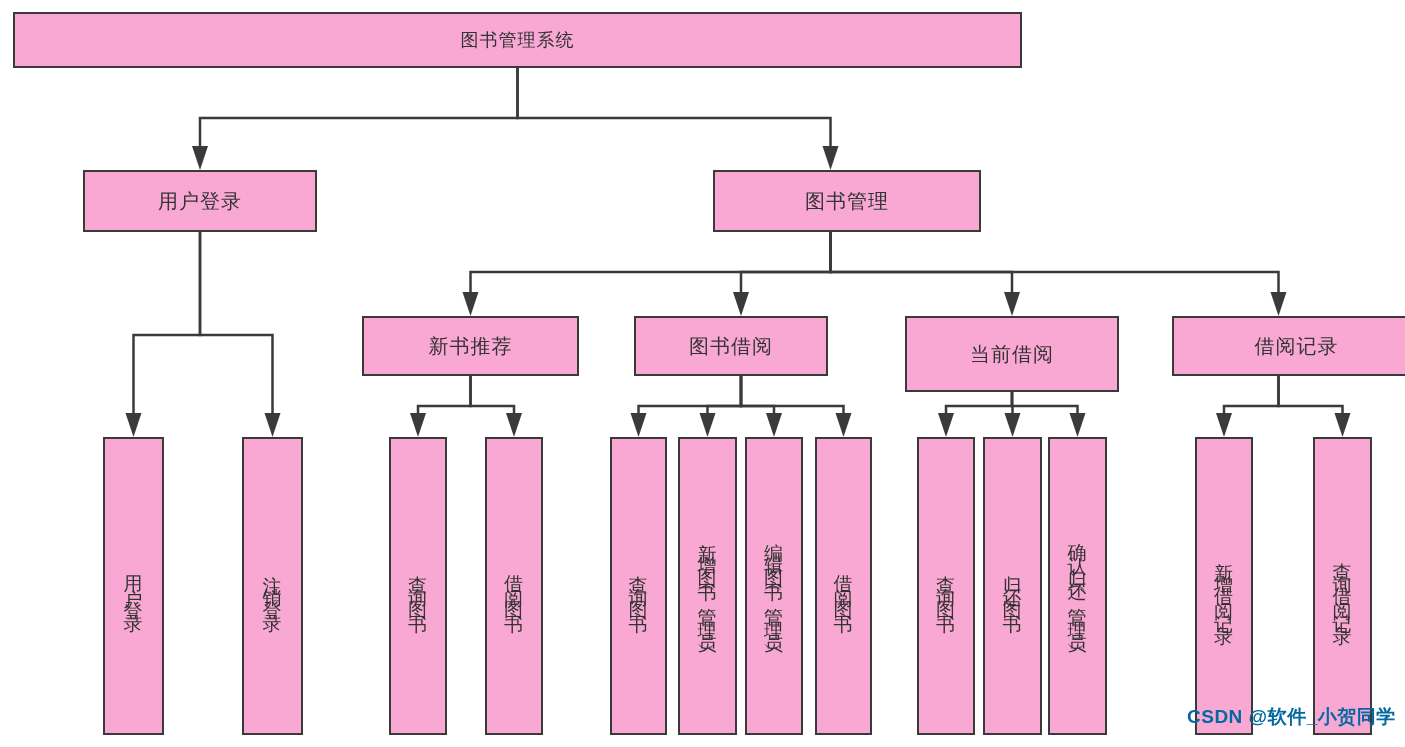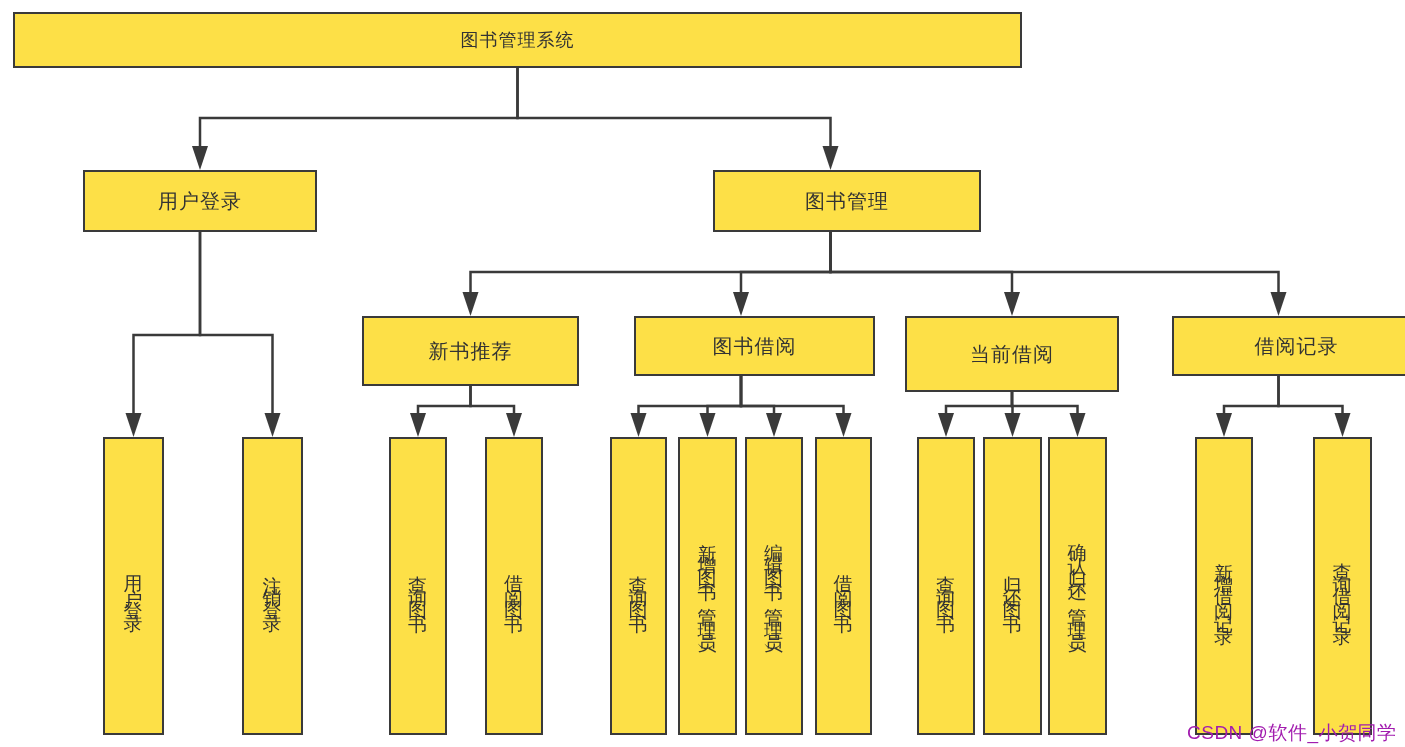--- a/index.html
+++ b/index.html
@@ -8,45 +8,46 @@
     width:1405px;height:747px;
     background:#ffffff;
     font-family:"Liberation Sans","DejaVu Sans",sans-serif;
     overflow:hidden;
   }
   #connectors{position:absolute;left:0;top:0;width:1405px;height:747px;}
   .node{
     position:absolute;
     box-sizing:border-box;
     border:2.5px solid #3a3a3a;
-    background:#fde047;
+    background:#f9a8d4;
     color:#333333;
     display:flex;
     align-items:center;
     justify-content:center;
     text-align:center;
   }
   .node.horizontal span{
     letter-spacing:1px;
     white-space:nowrap;
   }
   .node.vertical span{
     writing-mode:vertical-rl;
     letter-spacing:13px;
     line-height:1;
     white-space:nowrap;
   }
   #watermark{
     position:absolute;
-    left:1187px;top:720px;
+    left:1187px;top:704px;
     font-size:19px;
-    color:#a21caf;
+    color:#0369a1;
     letter-spacing:0.5px;
     white-space:nowrap;
     z-index:5;
+    font-weight:bold;
   }
 </style>
 </head>
 <body>
 
 <div id="stage">
   <svg id="connectors" viewBox="0 0 1405 747" xmlns="http://www.w3.org/2000/svg">
       <path d="M517.5 68 V118 H200 V148" fill="none" stroke="#3a3a3a" stroke-width="2.5"></path>
       <path d="M192 146 L208 146 L200 170 Z" fill="#3a3a3a"></path>
       <path d="M517.5 68 V118 H830.5 V148" fill="none" stroke="#3a3a3a" stroke-width="2.5"></path>
@@ -89,24 +90,24 @@
   <div id="nodes">
       <div class="node horizontal" style="left: 13px; top: 12px; width: 1009px; height: 56px; font-size: 18px; border-color: rgb(58, 58, 58); color: rgb(51, 51, 51);">
         <span>图书管理系统</span>
       </div>
       <div class="node horizontal" style="left: 83px; top: 170px; width: 234px; height: 62px; font-size: 20px; border-color: rgb(58, 58, 58); color: rgb(51, 51, 51);">
         <span>用户登录</span>
       </div>
       <div class="node horizontal" style="left: 713px; top: 170px; width: 268px; height: 62px; font-size: 20px; border-color: rgb(58, 58, 58); color: rgb(51, 51, 51);">
         <span>图书管理</span>
       </div>
-      <div class="node horizontal" style="left: 362px; top: 316px; width: 217px; height: 70px; font-size: 20px; border-color: rgb(58, 58, 58); color: rgb(51, 51, 51); text-align: right;">
+      <div class="node horizontal" style="left: 362px; top: 316px; width: 217px; height: 60px; font-size: 20px; border-color: rgb(58, 58, 58); color: rgb(51, 51, 51); text-align: right;">
         <span>新书推荐</span>
       </div>
-      <div class="node horizontal" style="left: 634px; top: 316px; width: 241px; height: 60px; font-size: 20px; border-color: rgb(58, 58, 58); color: rgb(51, 51, 51);">
+      <div class="node horizontal" style="left: 634px; top: 316px; width: 194px; height: 60px; font-size: 20px; border-color: rgb(58, 58, 58); color: rgb(51, 51, 51);">
         <span>图书借阅</span>
       </div>
       <div class="node horizontal" style="left: 905px; top: 316px; width: 214px; height: 76px; font-size: 20px; border-color: rgb(58, 58, 58); color: rgb(51, 51, 51);">
         <span>当前借阅</span>
       </div>
       <div class="node horizontal" style="left: 1172px; top: 316px; width: 249px; height: 60px; font-size: 20px; border-color: rgb(58, 58, 58); color: rgb(51, 51, 51);">
         <span>借阅记录</span>
       </div>
       <div class="node vertical" style="left: 103px; top: 437px; width: 61px; height: 298px; font-size: 19px; border-color: rgb(58, 58, 58); color: rgb(51, 51, 51);">
         <span>用户登录</span>

